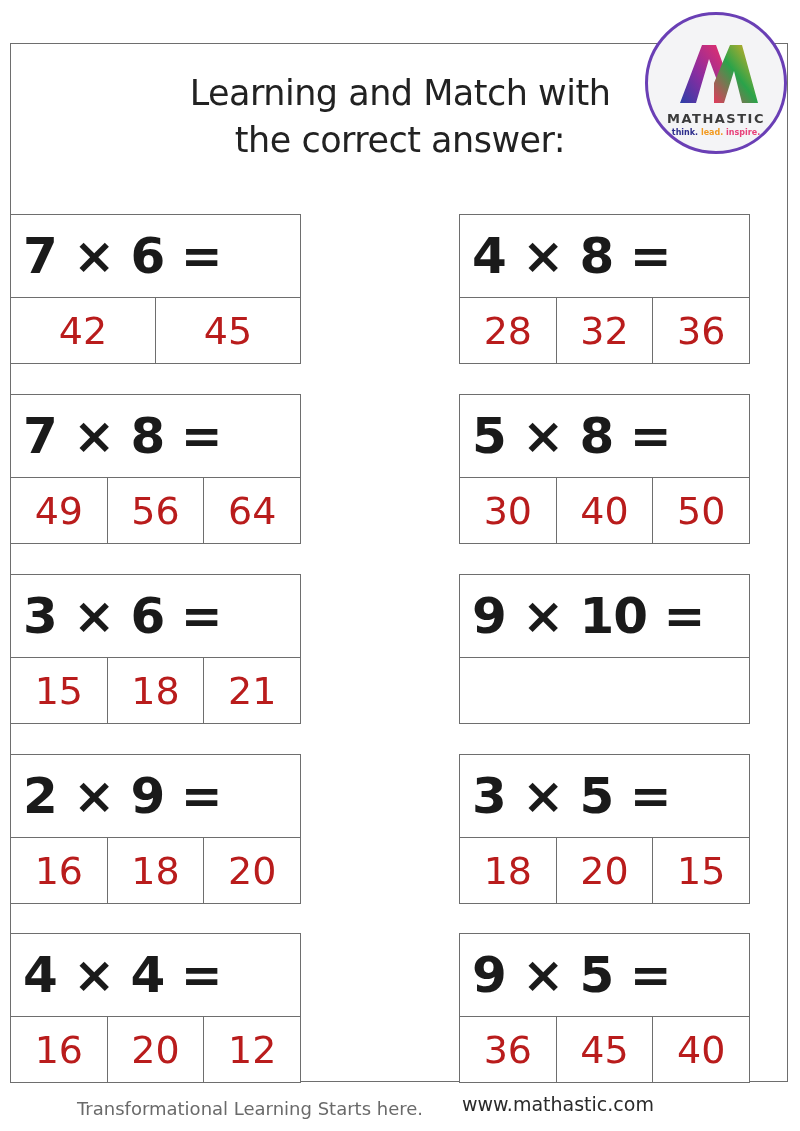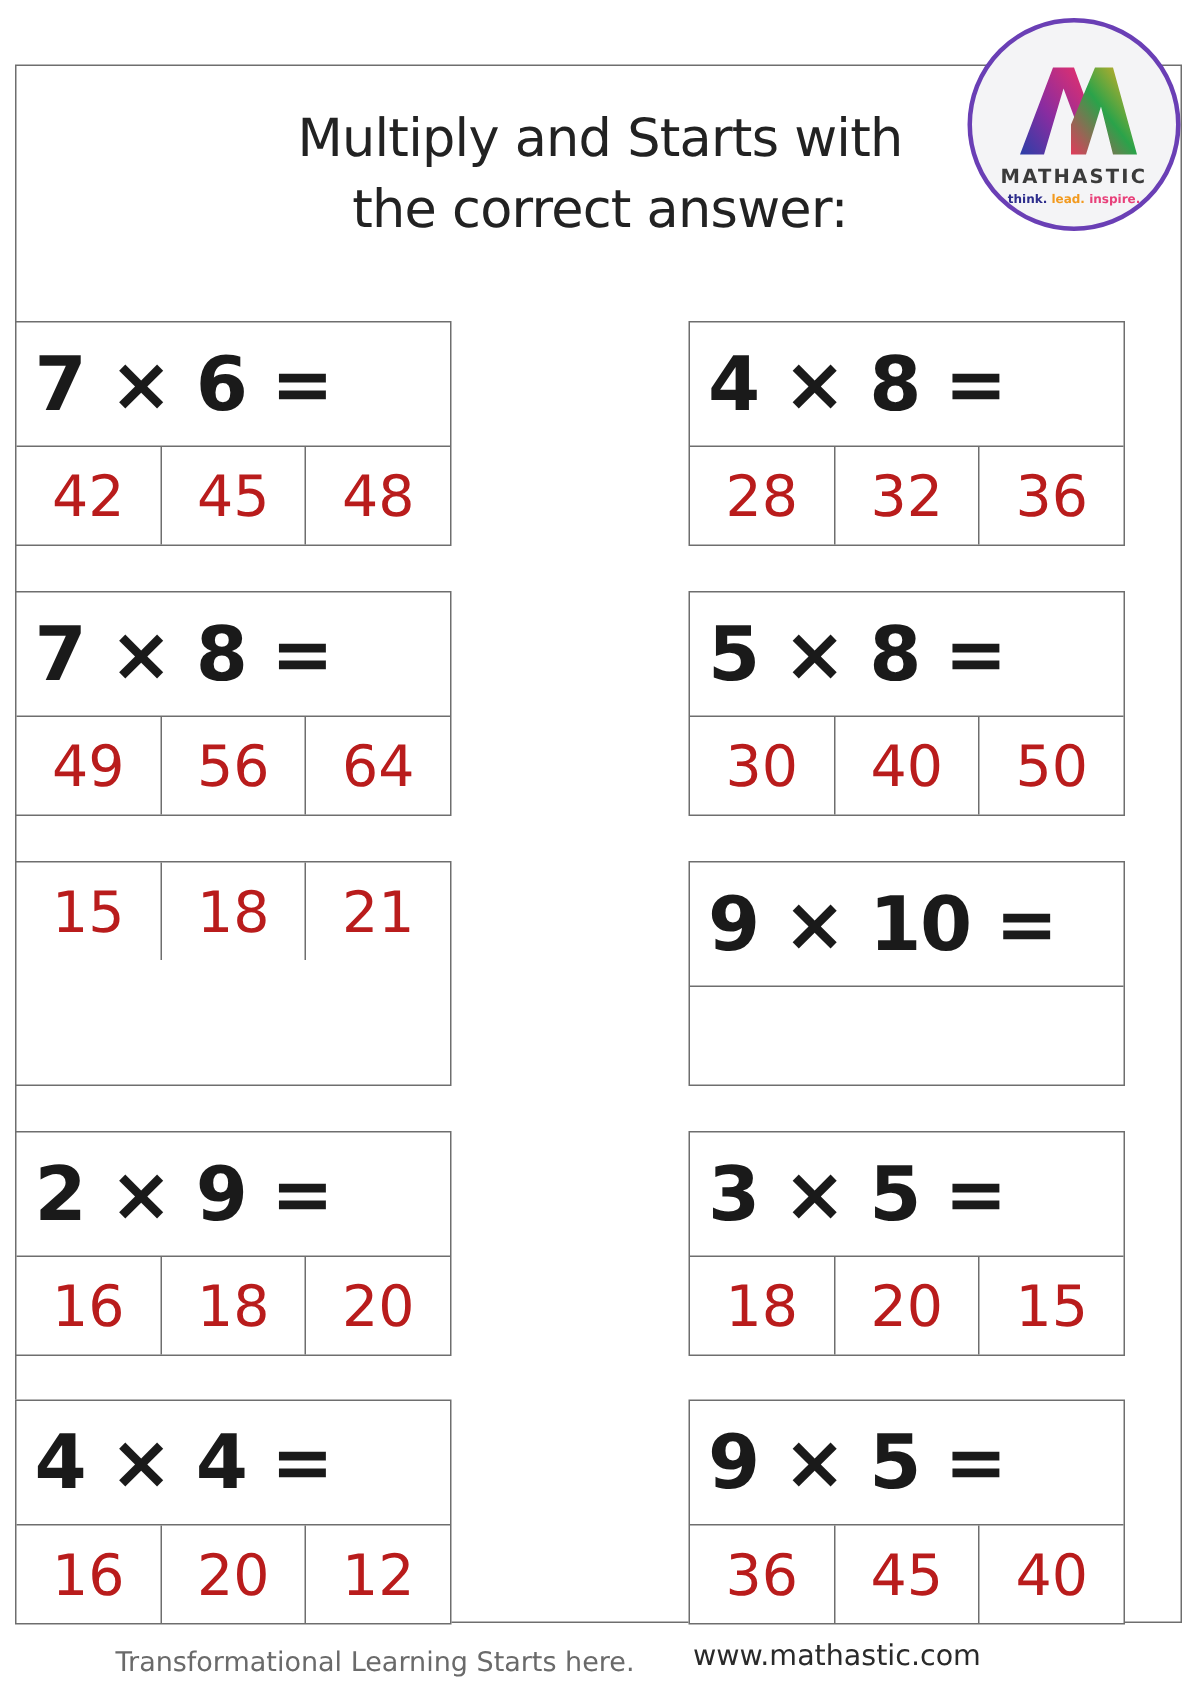--- a/index.html
+++ b/index.html
@@ -33,21 +33,21 @@
   .card .ans:last-child { border-right: none; }
   .footer-left { position: absolute; left: 77px; top: 1098px; font-size: 18px; color: #6a6a6a; }
   .footer-right { position: absolute; left: 462px; top: 1093px; font-size: 19px; color: #2a2a2a; }
 </style>
 </head>
 <body>
 
 <div class="frame"></div>
 
 <div class="title">
-  <div>Multiply and Starts with</div>
+  <div>Learning and Match with</div>
   <div>the correct answer:</div>
 </div>
 
 <div class="logo">
   <svg width="78" height="66" viewBox="0 0 78 66">
     <defs>
       <linearGradient id="g1" x1="0" y1="1" x2="1" y2="0">
         <stop offset="0" stop-color="#2b3fa8"></stop>
         <stop offset="0.45" stop-color="#8a2ca0"></stop>
         <stop offset="1" stop-color="#e8306a"></stop>
@@ -67,32 +67,32 @@
     <span class="t2">lead.</span>
     <span class="t3">inspire.</span>
   </div>
 </div>
 
 <div class="card" style="left:10px; top:214px;">
   <div class="q">7 × 6 =</div>
   <div class="answers">
     <div class="ans">42</div>
     <div class="ans">45</div>
-    <div class="ans">48</div>
   </div>
 </div>
 <div class="card" style="left:10px; top:394px;">
   <div class="q">7 × 8 =</div>
   <div class="answers">
     <div class="ans">49</div>
     <div class="ans">56</div>
     <div class="ans">64</div>
   </div>
 </div>
 <div class="card" style="left:10px; top:574px;">
+  <div class="q">3 × 6 =</div>
   <div class="answers">
     <div class="ans">15</div>
     <div class="ans">18</div>
     <div class="ans">21</div>
   </div>
 </div>
 <div class="card" style="left:10px; top:754px;">
   <div class="q">2 × 9 =</div>
   <div class="answers">
     <div class="ans">16</div>

